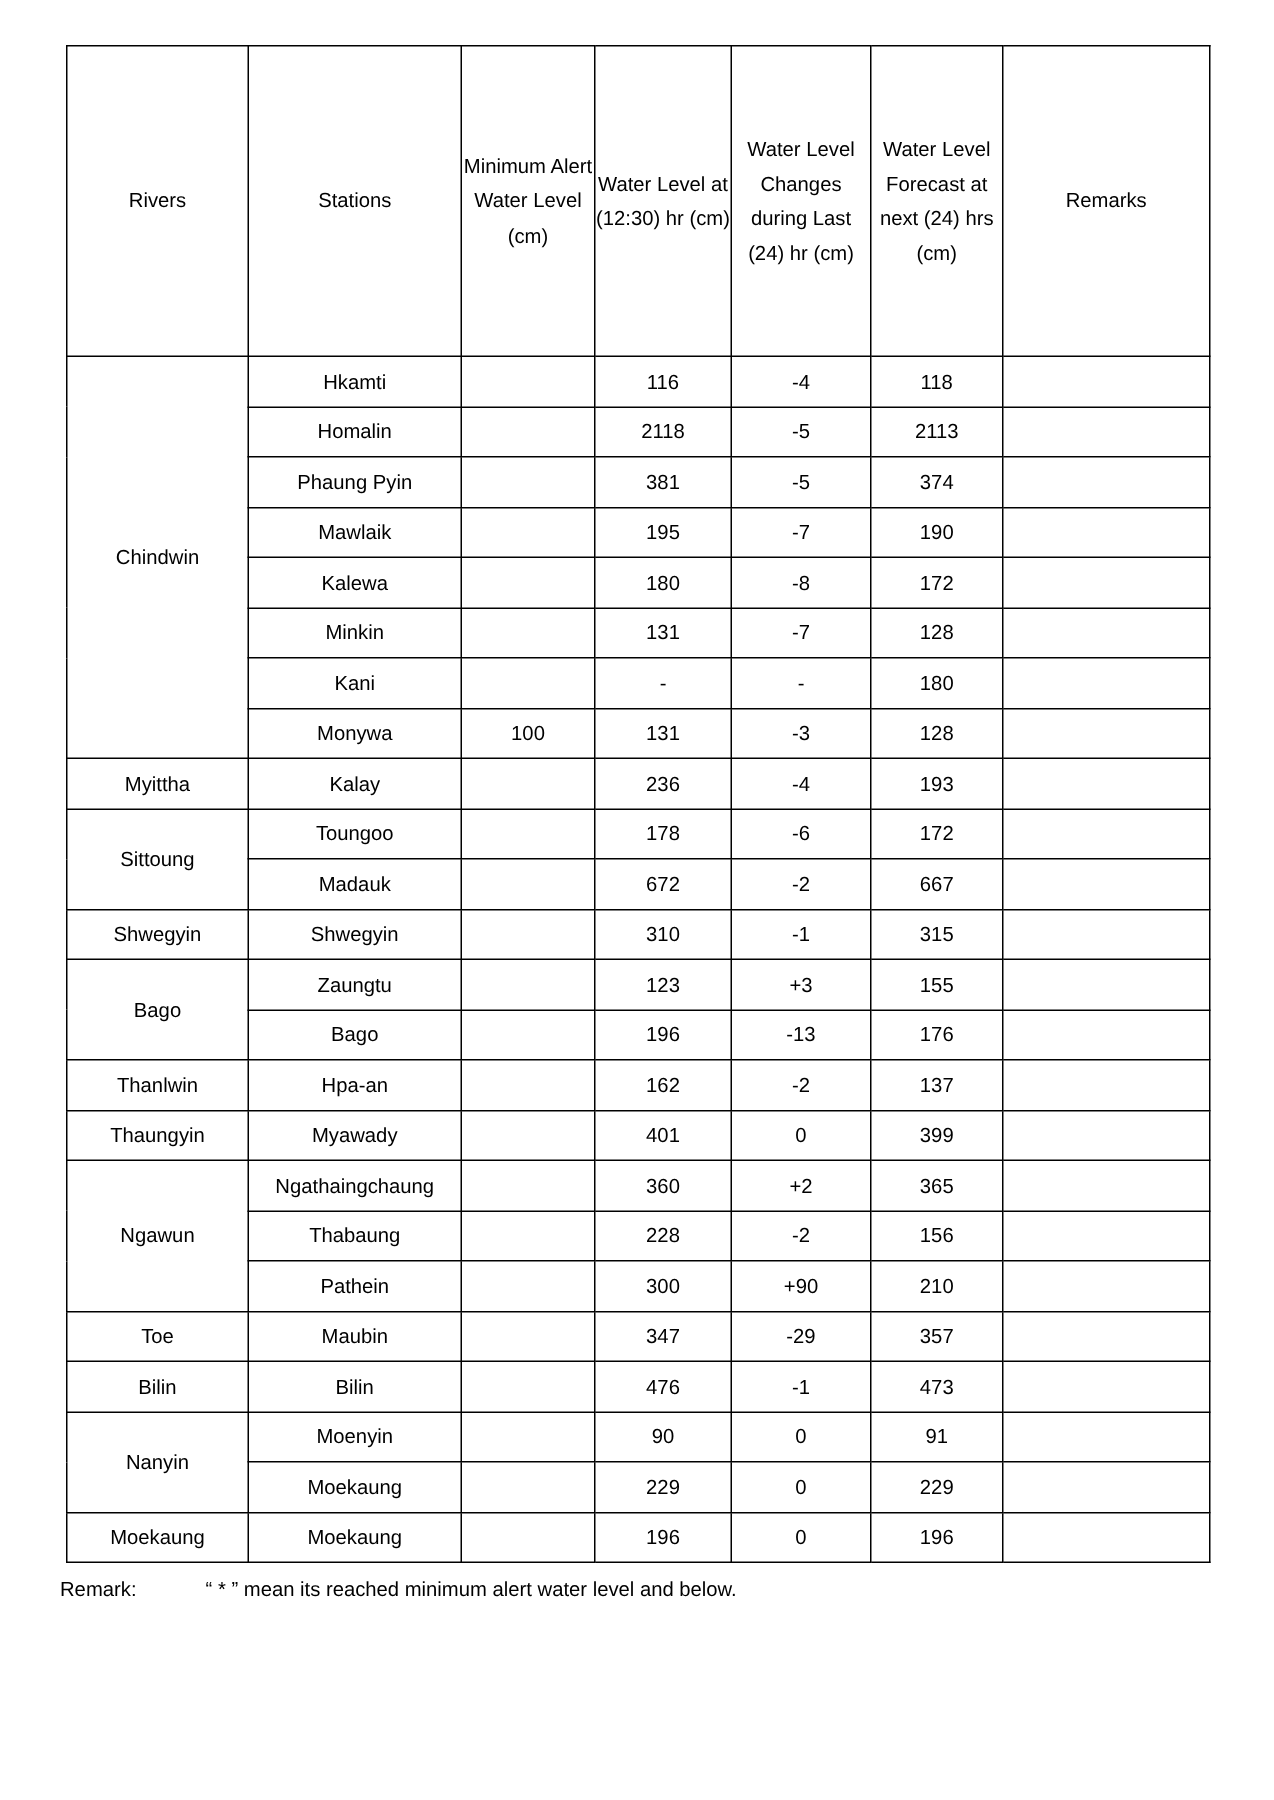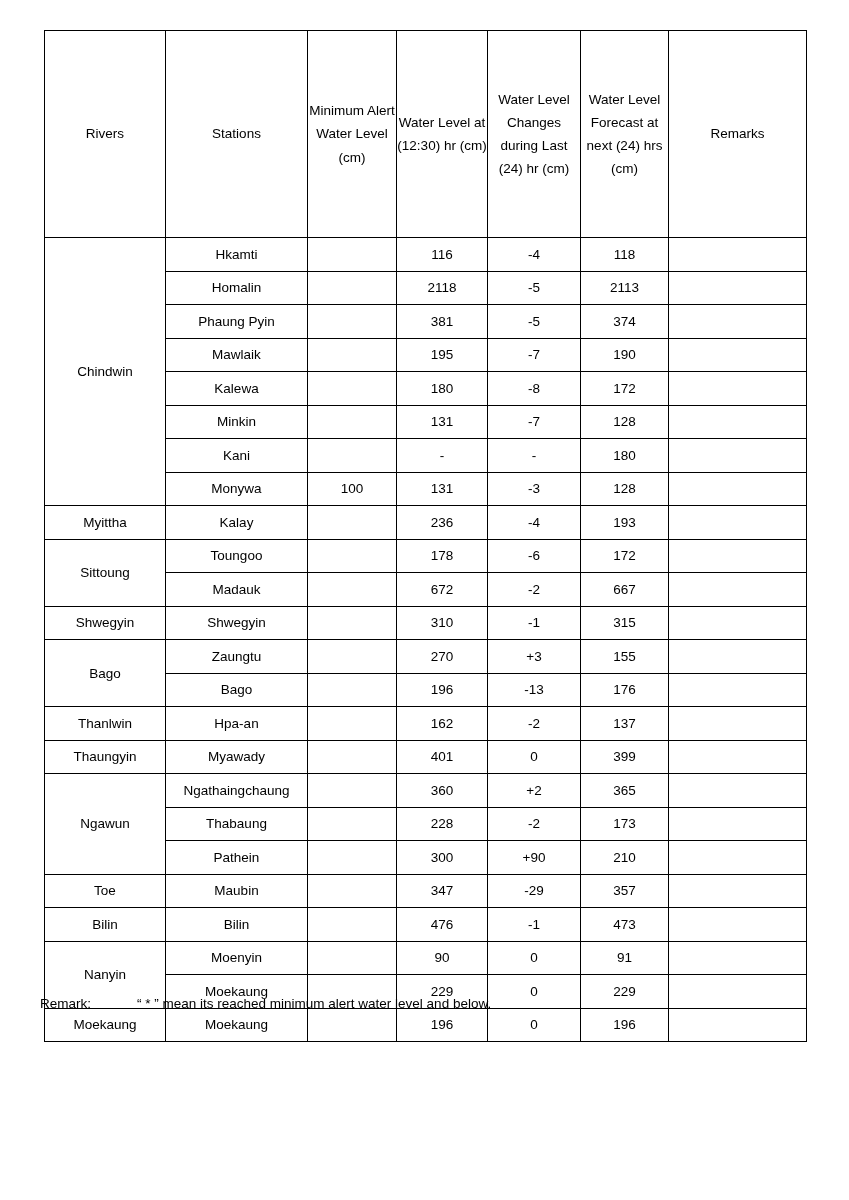--- a/index.html
+++ b/index.html
@@ -86,21 +86,21 @@
   td.num {
     text-align: center;
   }
   td.remarks {
     text-align: center;
   }
 
   .footer-remark {
     position: absolute;
     left: 40px;
-    top: 996px;
+    top: 1052px;
     width: 770px;
     font-size: 13.5px;
     white-space: nowrap;
   }
   .footer-remark .lbl {
     display: inline-block;
   }
   .footer-remark .body {
     display: inline-block;
     margin-left: 46px;
@@ -245,21 +245,21 @@
             <td class="num"></td>
             <td class="num">310</td>
             <td class="num">-1</td>
             <td class="num">315</td>
             <td class="remarks"></td>
           </tr>
           <tr>
             <td class="river" rowspan="2">Bago</td>
             <td class="station">Zaungtu</td>
             <td class="num"></td>
-            <td class="num">270</td>
+            <td class="num">123</td>
             <td class="num">+3</td>
             <td class="num">155</td>
             <td class="remarks"></td>
           </tr>
           <tr>
             <td class="station">Bago</td>
             <td class="num"></td>
             <td class="num">196</td>
             <td class="num">-13</td>
             <td class="num">176</td>
@@ -290,21 +290,21 @@
             <td class="num">360</td>
             <td class="num">+2</td>
             <td class="num">365</td>
             <td class="remarks"></td>
           </tr>
           <tr>
             <td class="station">Thabaung</td>
             <td class="num"></td>
             <td class="num">228</td>
             <td class="num">-2</td>
-            <td class="num">173</td>
+            <td class="num">156</td>
             <td class="remarks"></td>
           </tr>
           <tr>
             <td class="station">Pathein</td>
             <td class="num"></td>
             <td class="num">300</td>
             <td class="num">+90</td>
             <td class="num">210</td>
             <td class="remarks"></td>
           </tr>

